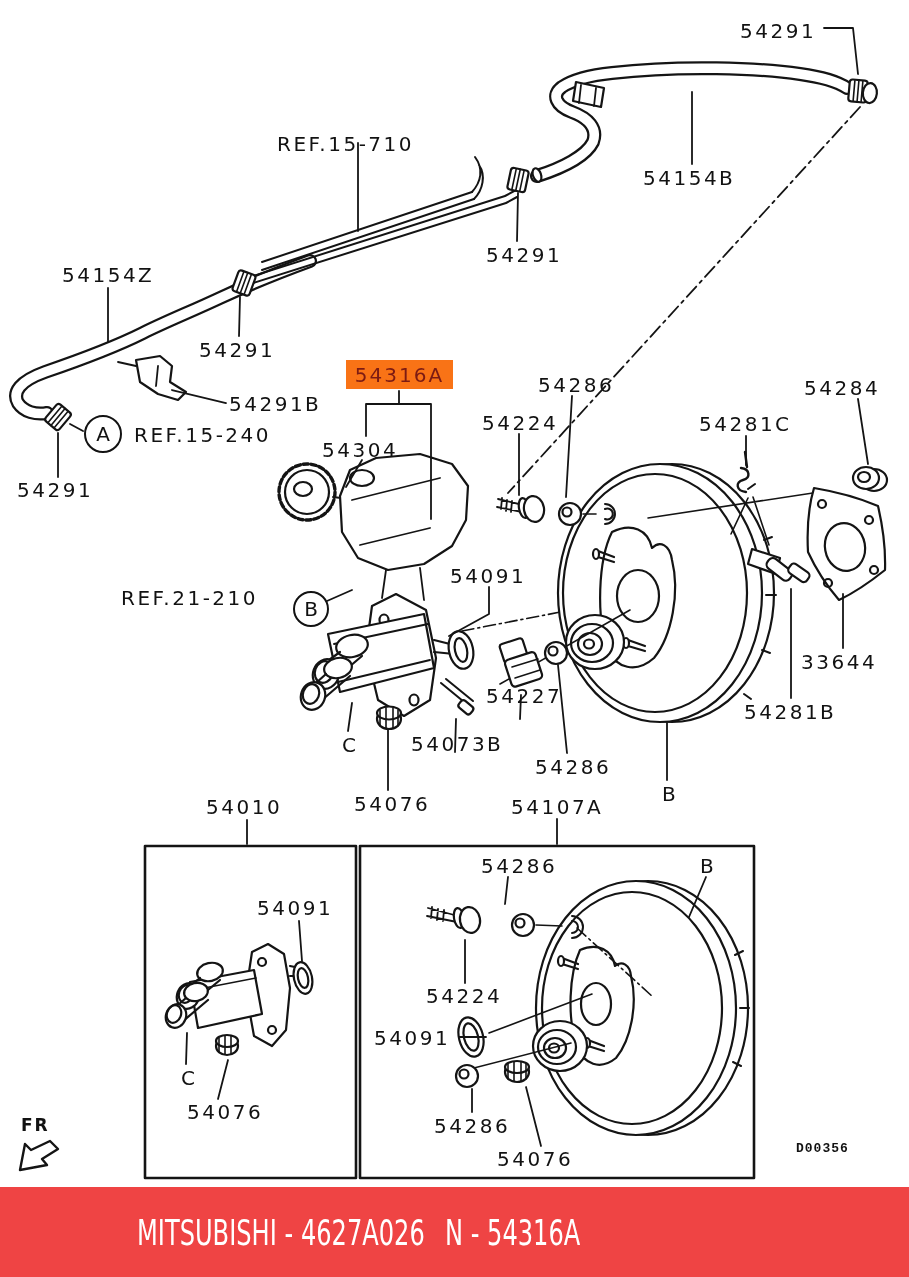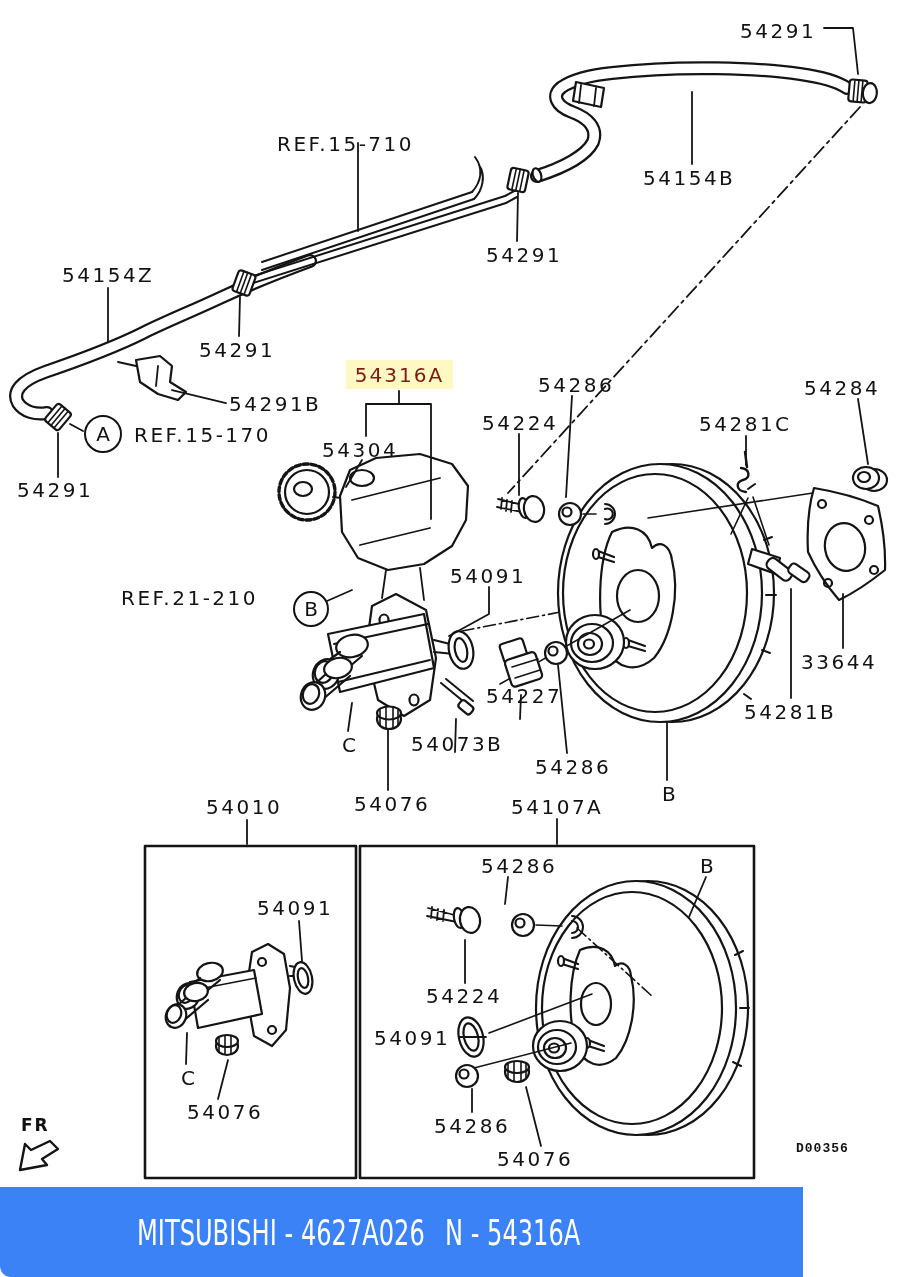--- a/index.html
+++ b/index.html
@@ -1,31 +1,31 @@
 <!DOCTYPE html>
 <html><head>
 <meta charset="utf-8">
 <style>
   html,body{margin:0;padding:0;background:#fff;}
   #stage{position:relative;width:909px;height:1277px;background:#ffffff;overflow:hidden;
-         font-family:"DejaVu Sans","Liberation Sans",sans-serif;color:#111;border-radius:11px;}
+         font-family:"DejaVu Sans","Liberation Sans",sans-serif;color:#111;}
   #art{position:absolute;left:0;top:0;}
   .lbl{position:absolute;font-size:20px;letter-spacing:2.5px;white-space:nowrap;color:#121212;}
   .lbl.small{font-size:17px;font-weight:bold;letter-spacing:2px;}
   .lbl.code{font-family:Liberation Mono, monospace;font-size:13px;
             font-weight:bold;letter-spacing:1px;}
   .hl{position:absolute;left:346px;top:360px;width:107px;height:29px;
-      background:#fef9c3;color:#7c1b13;font-size:20px;letter-spacing:2px;
+      background:#f97316;color:#7c1b13;font-size:20px;letter-spacing:2px;
       display:flex;align-items:center;justify-content:center;}
   .circ{position:absolute;border:2px solid #121212;border-radius:50%;
         display:flex;align-items:center;justify-content:center;
         font-size:20px;background:#fff;}
   #circA{left:84px;top:415px;width:34px;height:34px;}
   #circB{left:293px;top:591px;width:32px;height:32px;}
-  #footer{position:absolute;left:0;top:1187px;width:803px;height:90px;background:#3b82f6;}
+  #footer{position:absolute;left:0;top:1187px;width:909px;height:90px;background:#ef4444;}
   .ftxt{position:absolute;top:0;height:90px;display:flex;align-items:center;
         color:#fff;font-size:36px;transform-origin:left center;transform:scaleX(0.67);
         white-space:nowrap;}
   #ftxt1{left:137px;}
   #ftxt2{left:445px;}
 </style>
 </head>
 <body>
 
 <div id="stage">
@@ -258,21 +258,21 @@
   <path d="M50,1141 L58,1149 L42,1159 L47,1165 L20,1170 L25,1144 L31,1150 Z" fill="#fff" stroke-width="2.4"></path>
 </svg>
 
 <div class="lbl" style="left:740px;top:19px">54291</div>
 <div class="lbl" style="left:277px;top:132px">REF.15-710</div>
 <div class="lbl" style="left:643px;top:166px">54154B</div>
 <div class="lbl" style="left:486px;top:243px">54291</div>
 <div class="lbl" style="left:62px;top:263px">54154Z</div>
 <div class="lbl" style="left:199px;top:338px">54291</div>
 <div class="lbl" style="left:229px;top:392px">54291B</div>
-<div class="lbl" style="left:134px;top:423px">REF.15-170</div>
+<div class="lbl" style="left:134px;top:423px">REF.15-240</div>
 <div class="lbl" style="left:538px;top:373px">54286</div>
 <div class="lbl" style="left:804px;top:376px">54284</div>
 <div class="lbl" style="left:482px;top:411px">54224</div>
 <div class="lbl" style="left:699px;top:412px">54281C</div>
 <div class="lbl" style="left:322px;top:438px">54304</div>
 <div class="lbl" style="left:17px;top:478px">54291</div>
 <div class="lbl" style="left:450px;top:564px">54091</div>
 <div class="lbl" style="left:121px;top:586px">REF.21-210</div>
 <div class="lbl" style="left:801px;top:650px">33644</div>
 <div class="lbl" style="left:744px;top:700px">54281B</div>

